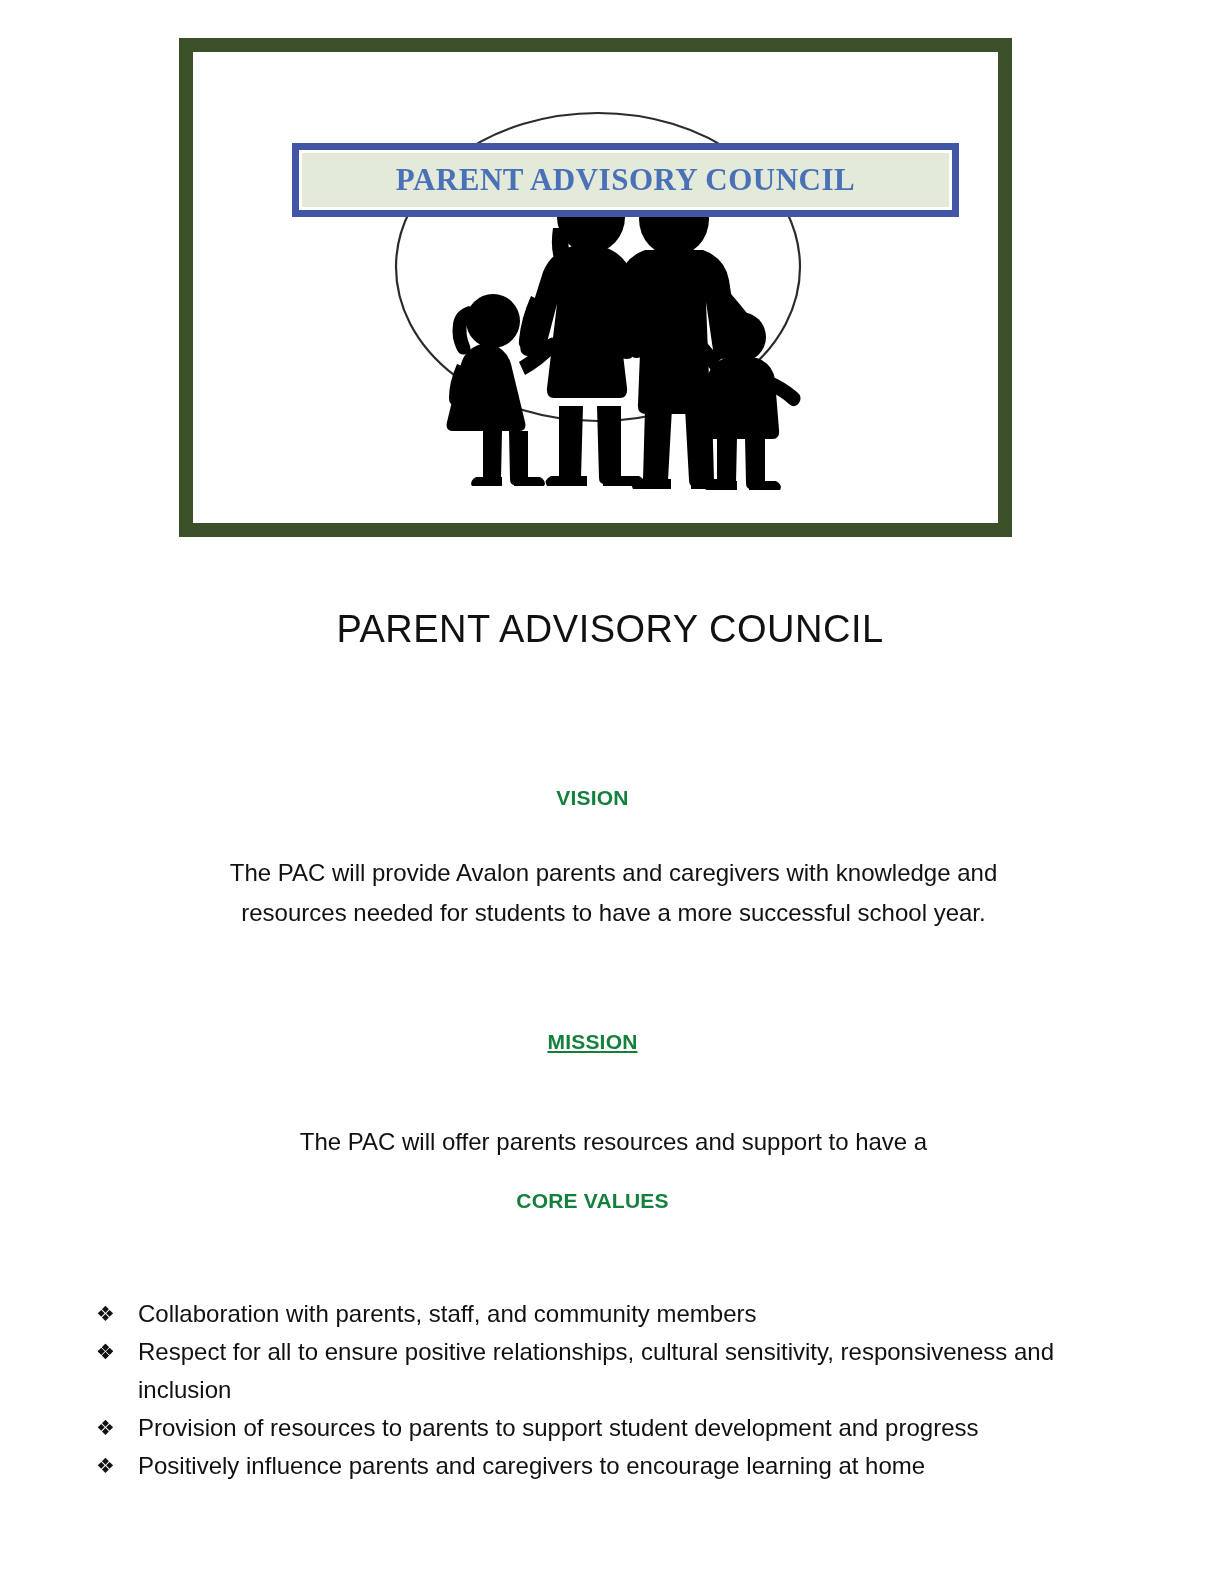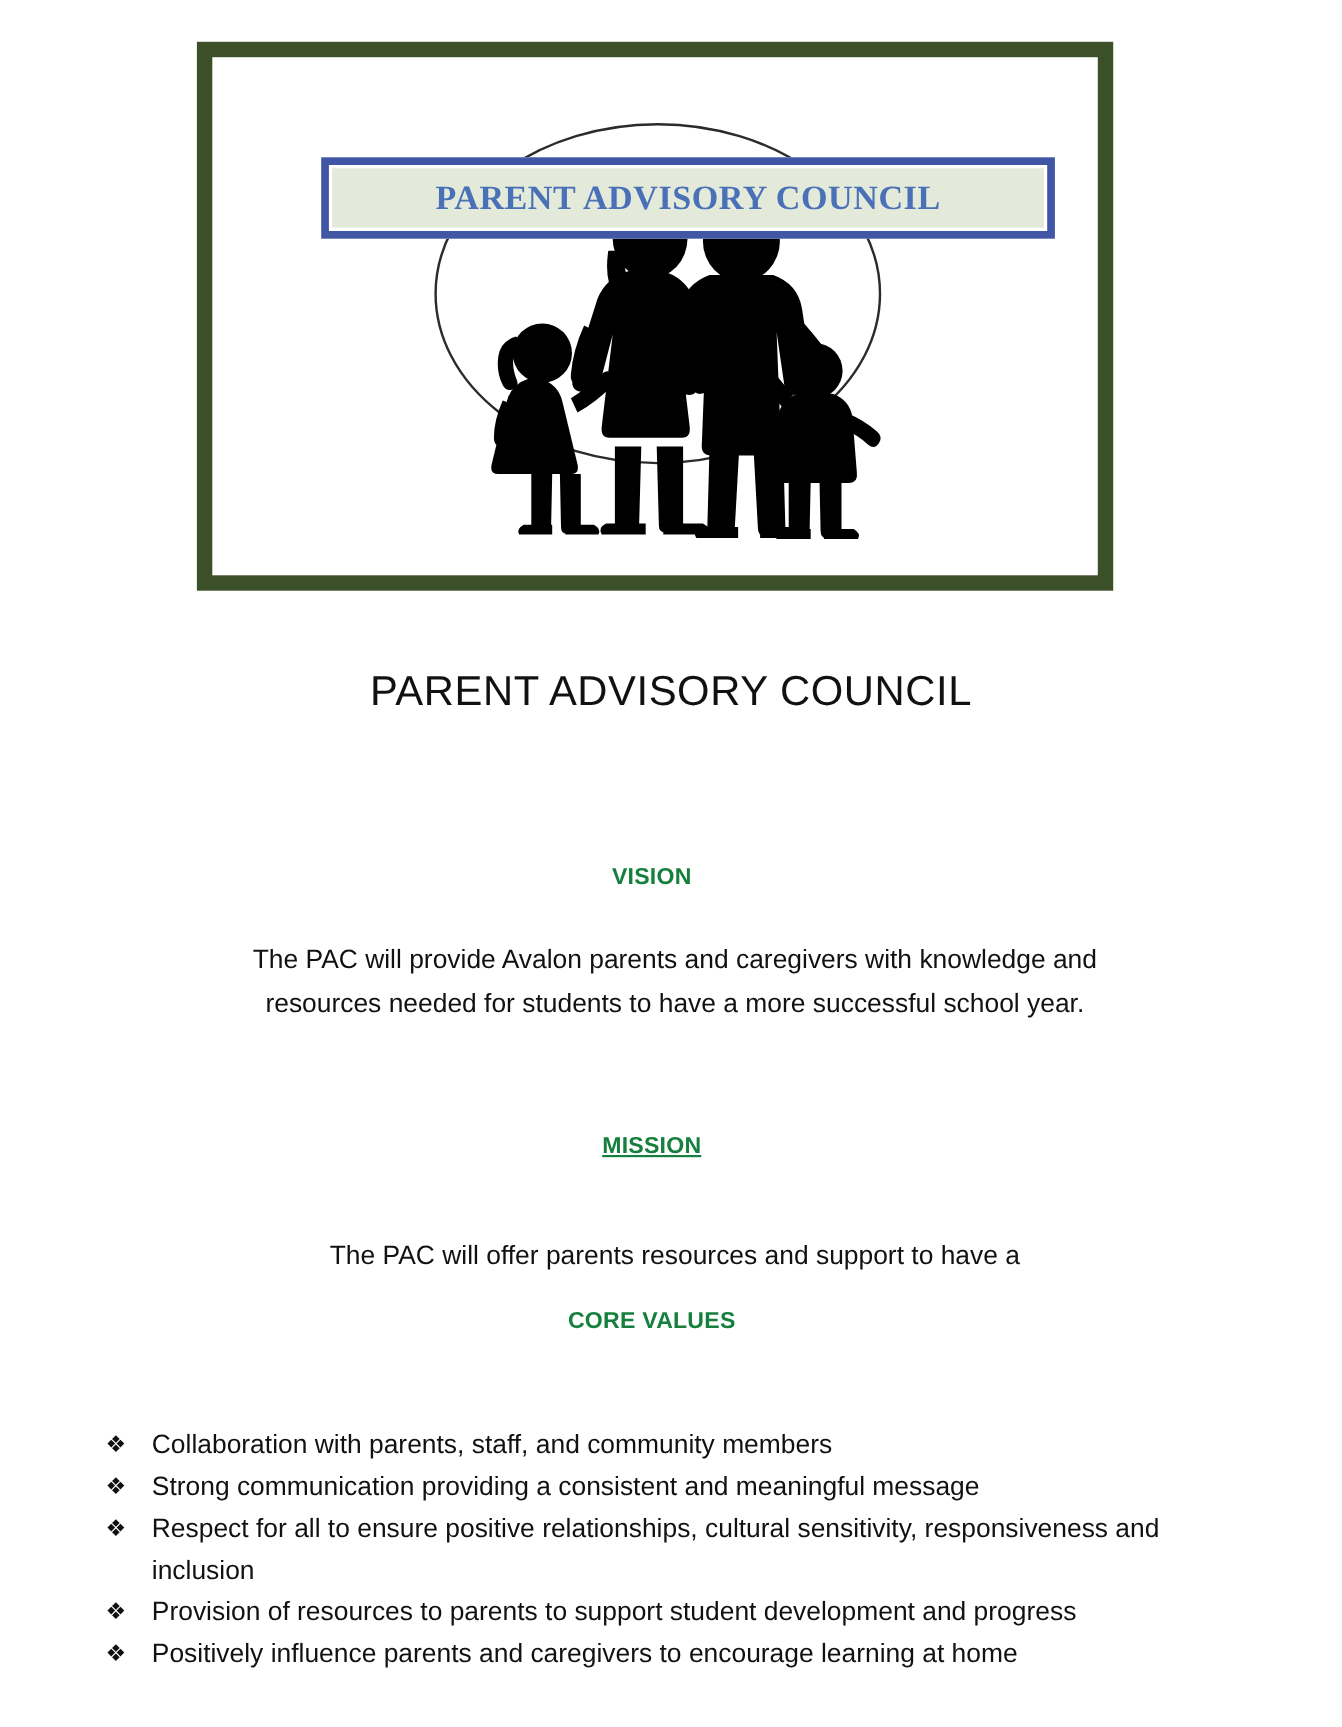--- a/index.html
+++ b/index.html
@@ -252,17 +252,17 @@
 </div>
 
 <div class="section-heading" id="mission-heading">MISSION</div>
 <div class="section-body" id="mission-body">
   <div>The PAC will offer parents resources and support to have a</div>
 </div>
 
 <div class="section-heading" id="values-heading">CORE VALUES</div>
 <ul id="values-list">
     <li><span class="bullet-glyph">❖</span><span>Collaboration with parents, staff, and community members</span></li>
-    <li><span class="bullet-glyph">❖</span><span>Strong communication providing a consistent and meaningful message</span></li>
+    <li><span class="bullet-glyph">❖</span></li>
     <li><span class="bullet-glyph">❖</span><span>Respect for all to ensure positive relationships, cultural sensitivity, responsiveness and inclusion</span></li>
     <li><span class="bullet-glyph">❖</span><span>Provision of resources to parents to support student development and progress</span></li>
     <li><span class="bullet-glyph">❖</span><span>Positively influence parents and caregivers to encourage learning at home</span></li>
   </ul>
 
 </body></html>

